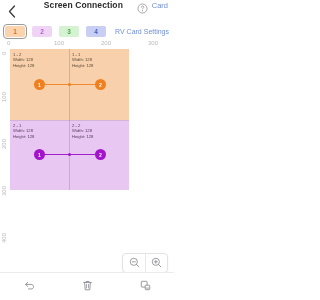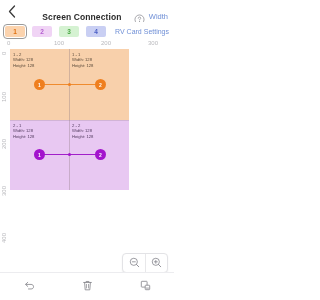--- a/index.html
+++ b/index.html
@@ -7,21 +7,21 @@
     width: 174px; height: 300px;
     font-family: "Liberation Sans", sans-serif;
     background: #ffffff;
     overflow: hidden;
   }
   #app { position: relative; width: 174px; height: 300px; background: #fff; }
 
   
   .navbar {
     position: relative; height: 22px; width: 100%;
-    display: flex; align-items: flex-end;
+    display: flex; align-items: flex-start;
     background: #ffffff;
   }
   .nav-back {
     width: 24px; height: 22px;
     display: flex; align-items: center; justify-content: center;
     color: #3a3a3a;
   }
   .nav-back svg { display: block; }
   .nav-title {
     flex: 1; text-align: center;
@@ -171,21 +171,21 @@
     </div>
     <div class="nav-title">Screen Connection</div>
     <div class="nav-right">
       <span class="help-icon">
         <svg width="11" height="11" viewBox="0 0 16 16" fill="none">
           <circle cx="8" cy="8" r="6.6" stroke="#8c8c92" stroke-width="1.1"></circle>
           <path d="M6.2 6.1c0-1 .8-1.7 1.8-1.7s1.8.7 1.8 1.6c0 1.3-1.7 1.3-1.7 2.6" stroke="#8c8c92" stroke-width="1.1" stroke-linecap="round"></path>
           <circle cx="8.05" cy="11.1" r="0.75" fill="#8c8c92"></circle>
         </svg>
       </span>
-      <span class="nav-done">Width</span>
+      <span class="nav-done">Card</span>
     </div>
   </div>
 
   <div class="tabstrip">
     <div class="tab tab-1 sel">
       <span>1</span>
     </div>
     <div class="tab tab-2">
       <span>2</span>
     </div>

